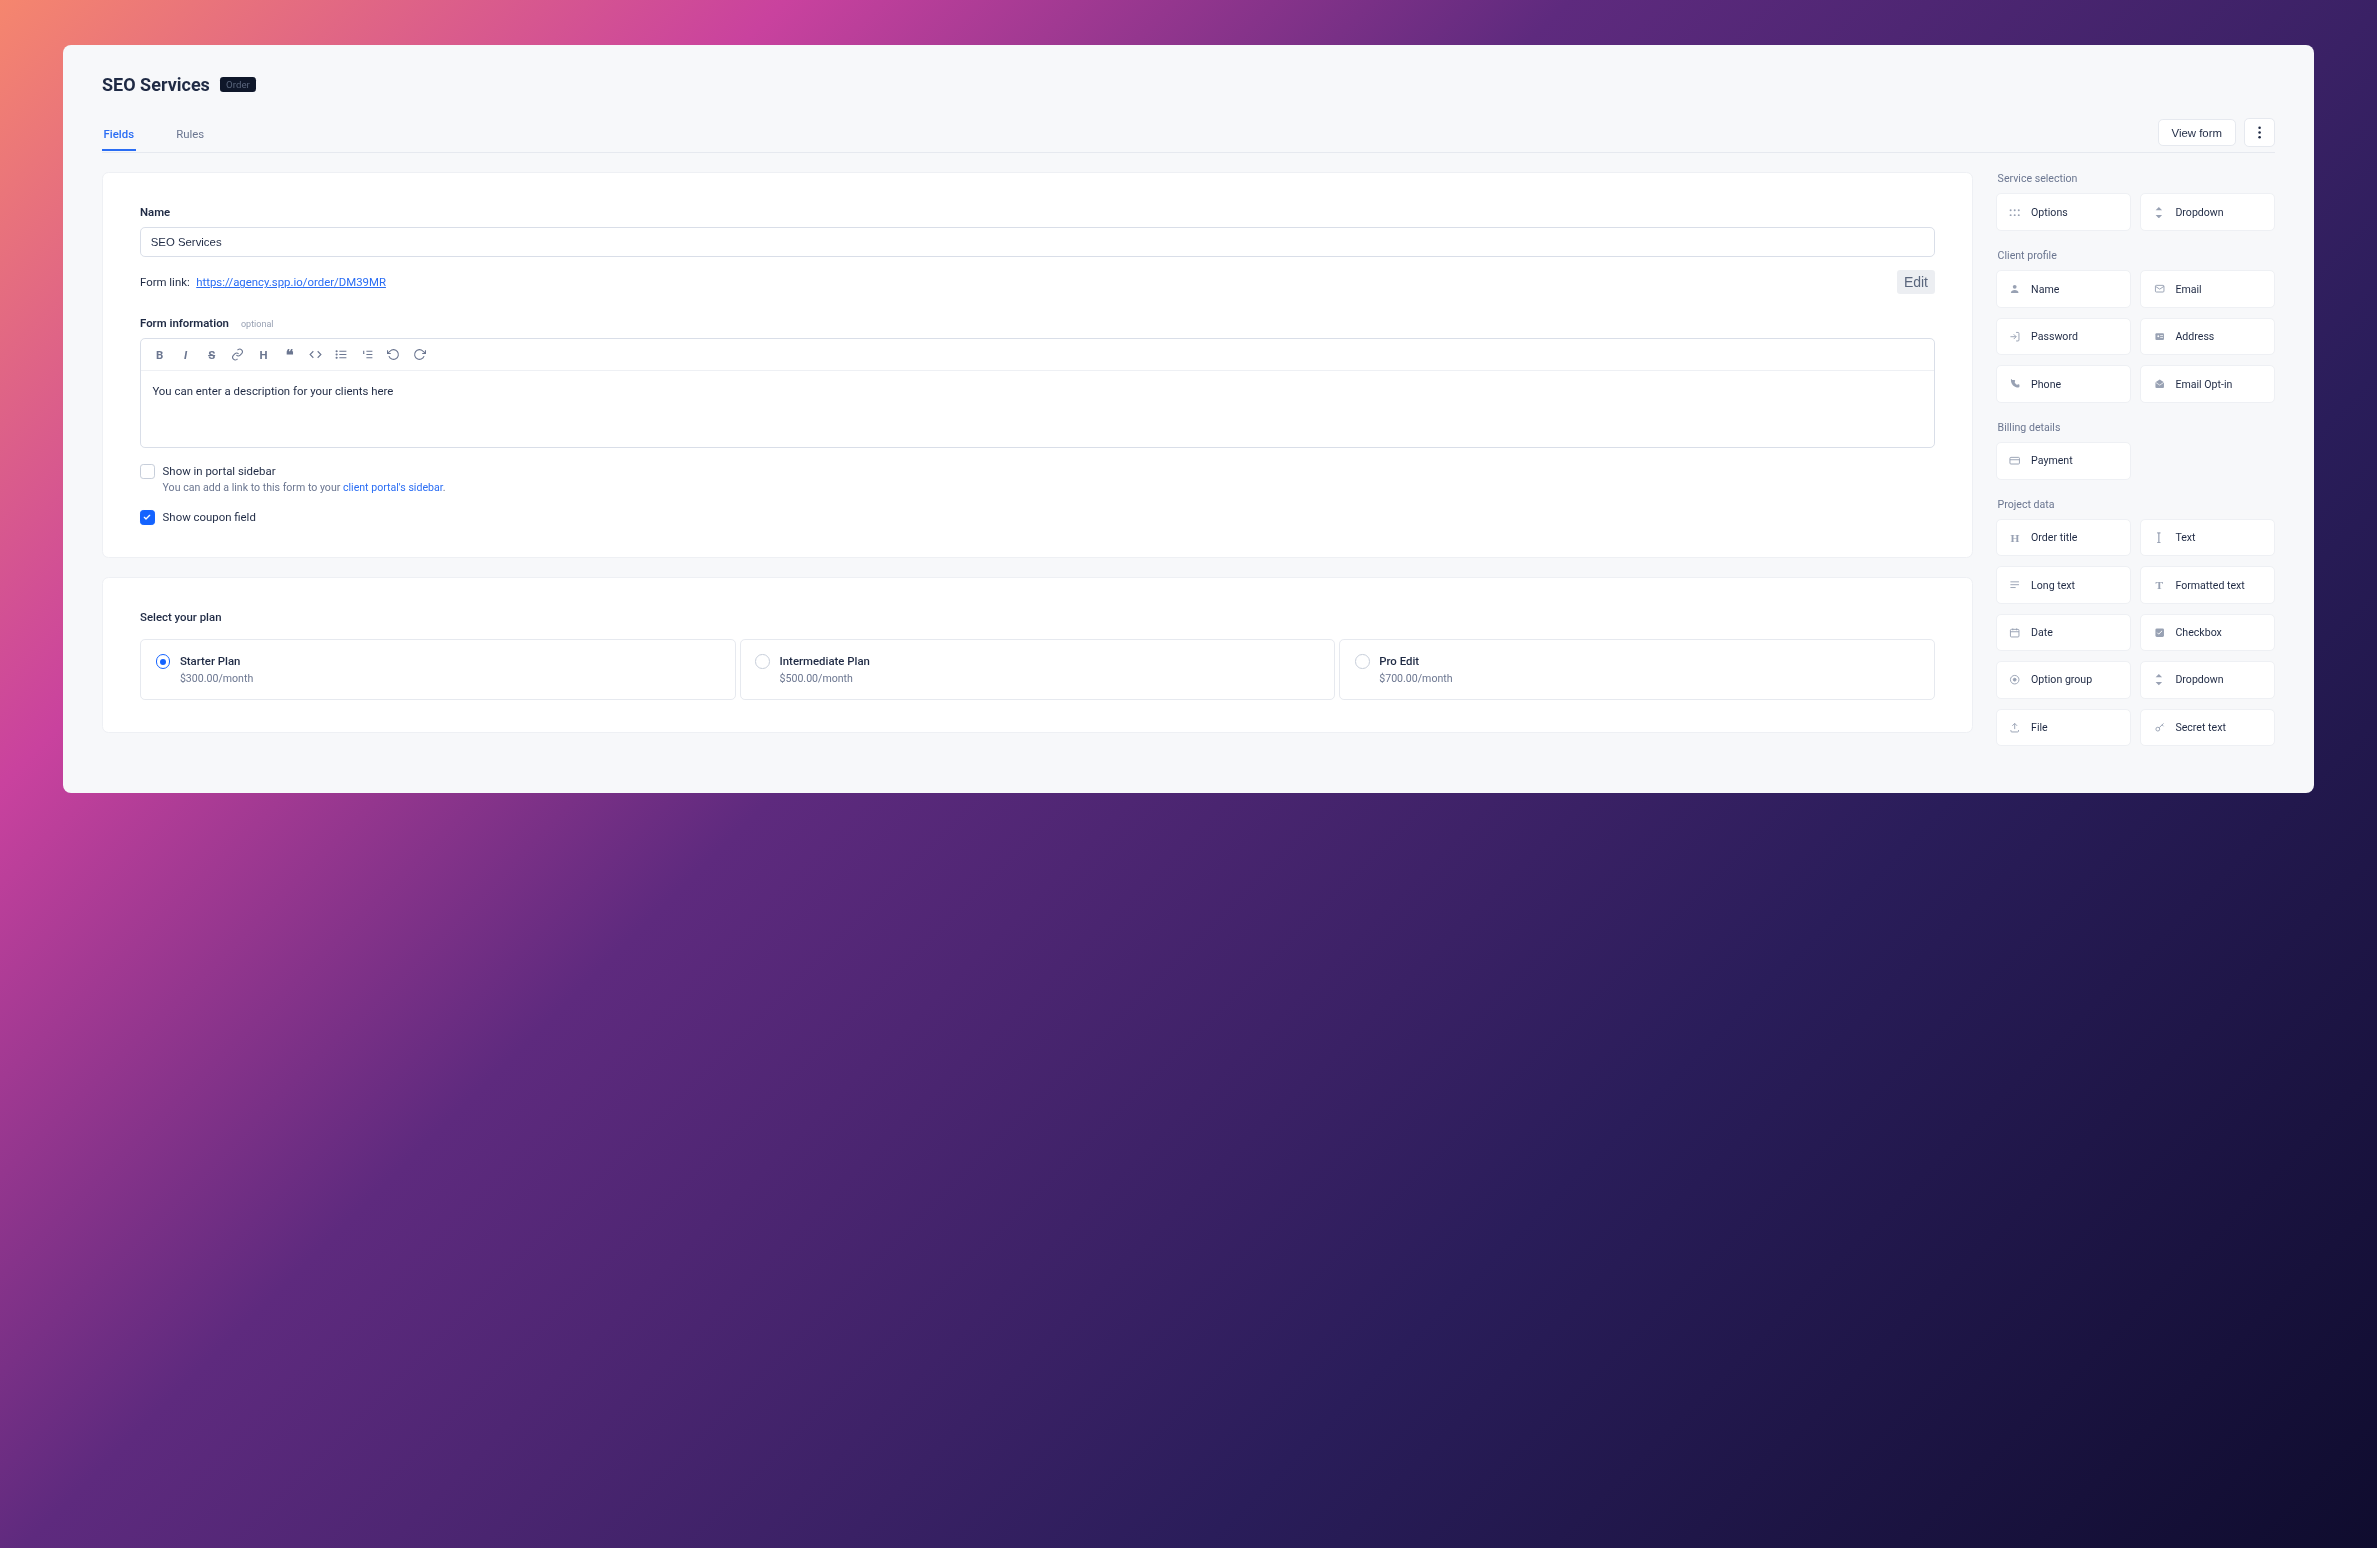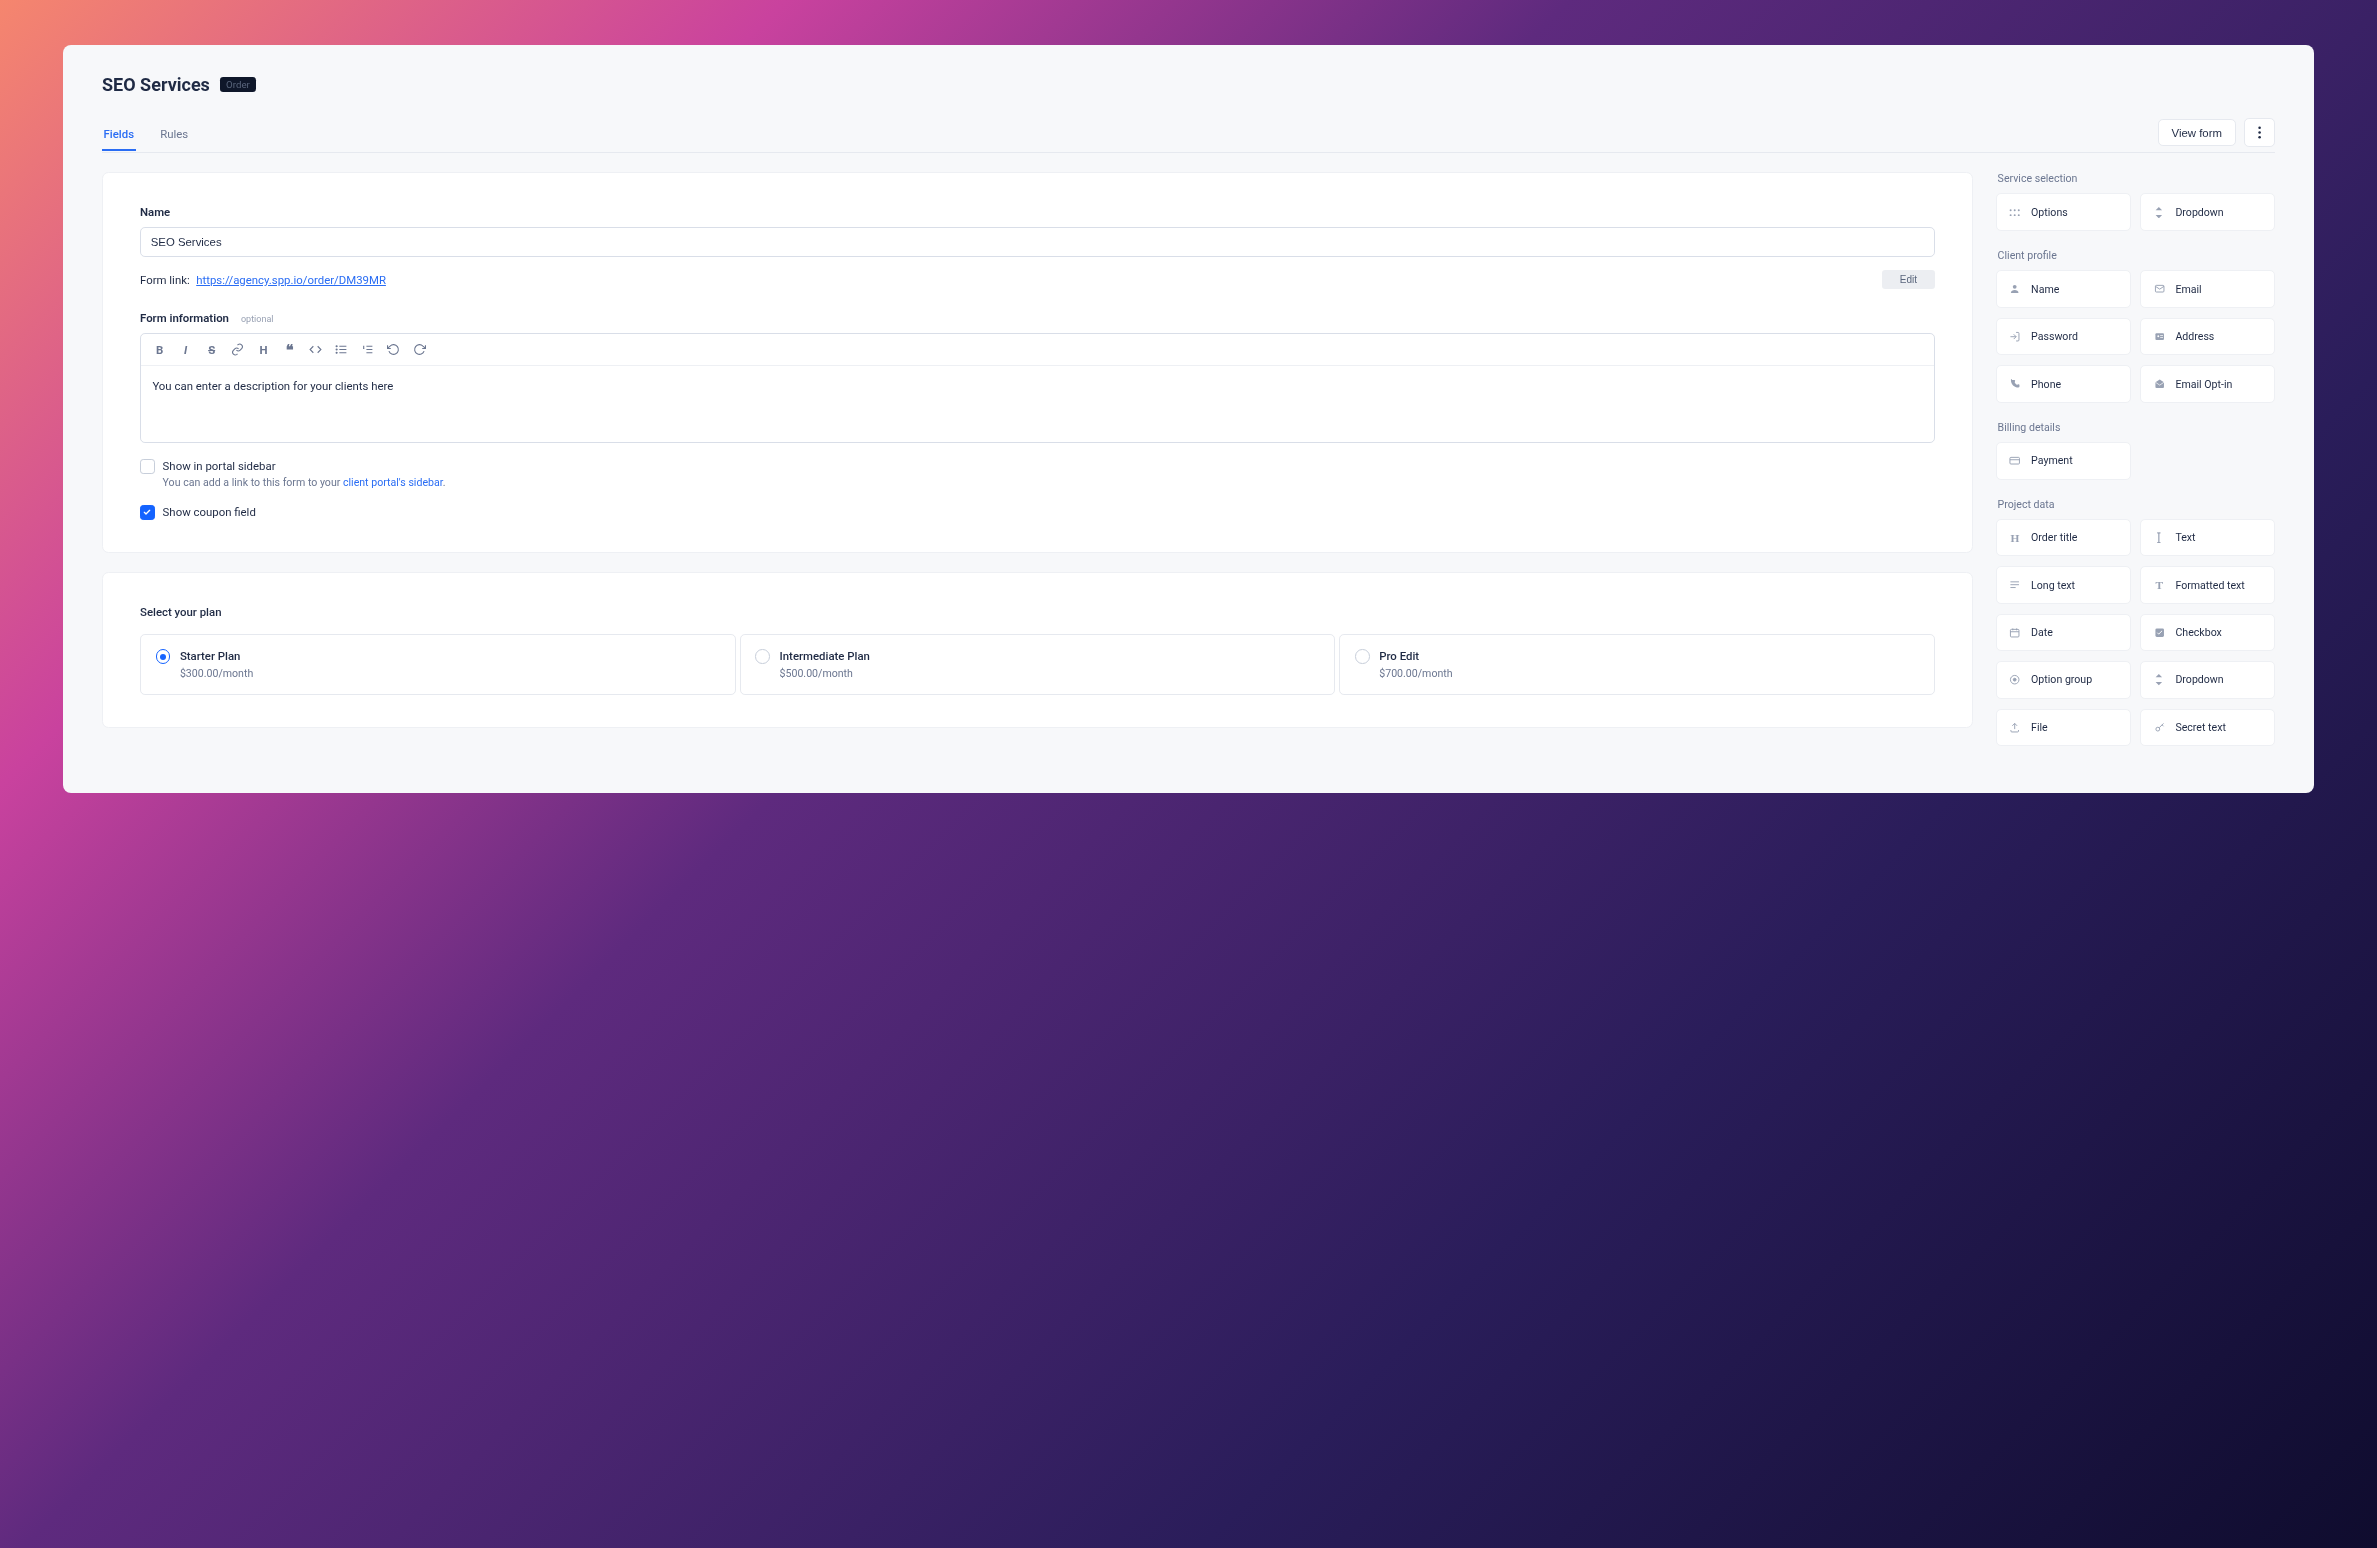--- a/index.html
+++ b/index.html
@@ -17,41 +17,41 @@
     border-radius: 8px;
     padding: 29px 39px;
     min-height: 682px;
   }
   .page-head { display: flex; align-items: center; gap: 9.7px; margin-bottom: 23px; }
   .page-title { font-size: 18px; font-weight: 700; color: #1f2a44; }
   .badge {
     background: #0f172a; color: #5a667d; font-size: 9.7px; padding: 2.4px 6.5px; border-radius: 3.2px;
   }
   .tabs-row { display: flex; align-items: center; justify-content: space-between; border-bottom: 0.8px solid #e6e9ef; margin-bottom: 19.5px; }
-  .tabs { display: flex; gap: 23px; }
+  .tabs { display: flex; gap: 39px; }
   .tab { padding: 8px 1.6px; font-size: 11.4px; color: #6b7690; cursor: pointer; border-bottom: 2.4px solid transparent; }
   .tab.active { color: #2a6df4; border-bottom-color: #2a6df4; font-weight: 500; }
   .head-actions { display: flex; gap: 8px; align-items: center; margin-bottom: 4.9px; }
   .btn {
     background: #fff; border: 0.8px solid #e6e9ef; border-radius: 4.9px; padding: 6.5px 13px;
     font-size: 11.4px; color: #1f2a44; cursor: pointer; display: inline-flex; align-items: center; justify-content: center;
   }
   .btn.icon-only { width: 31px; height: 29px; padding: 0; }
   .content { display: flex; gap: 23px; align-items: flex-start; }
   .left { flex: 1; display: flex; flex-direction: column; gap: 19.5px; }
   .card { background: #fff; border-radius: 6.5px; padding: 32px 37px; border: 0.8px solid #eef0f4; }
   .field-label { font-size: 11.4px; font-weight: 600; color: #1f2a44; margin-bottom: 8px; }
   .text-input {
     width: 100%; border: 0.8px solid #d9dee8; border-radius: 4.9px; padding: 8px 9.7px;
     font-size: 11.4px; color: #1f2a44; background: #fff;
   }
   .link-row { display: flex; align-items: center; gap: 6.5px; margin-top: 13px; font-size: 11.4px; }
   .link-label { color: #1f2a44; }
   .link-val { color: #2a6df4; }
-  .edit-pill { margin-left: auto; background: #eceef2; border: none; border-radius: 3.2px; padding: 4px 18px; font-size: 10px; color: #5a667d; cursor: pointer; }
+  .edit-pill { margin-left: auto; background: #eceef2; border: none; border-radius: 3.2px; padding: 4px 7px; font-size: 14px; color: #5a667d; cursor: pointer; }
   .section-label { display: flex; align-items: baseline; gap: 12px; margin-top: 22px; margin-bottom: 8px; }
   .optional { font-size: 9px; color: #98a1b3; }
   .editor { border: 0.8px solid #d9dee8; border-radius: 4.9px; overflow: hidden; }
   .editor-toolbar { display: flex; gap: 11.4px; padding: 8px 11.4px; border-bottom: 0.8px solid #eef0f4; color: #6b7690; }
   .editor-toolbar .tool { width: 14.6px; height: 14.6px; display: inline-flex; align-items: center; justify-content: center; cursor: pointer; font-weight: 700; font-size: 11.4px; }
   .editor-body { padding: 13px 11.4px 49px; color: #1f2a44; font-size: 11.4px; }
   .check-row { display: flex; align-items: flex-start; gap: 8px; margin-top: 16px; }
   .chk {
     width: 14.6px; height: 14.6px; border-radius: 3.2px; border: 0.8px solid #c7ceda; background: #fff;
     display: inline-flex; align-items: center; justify-content: center; flex-shrink: 0; cursor: pointer;

